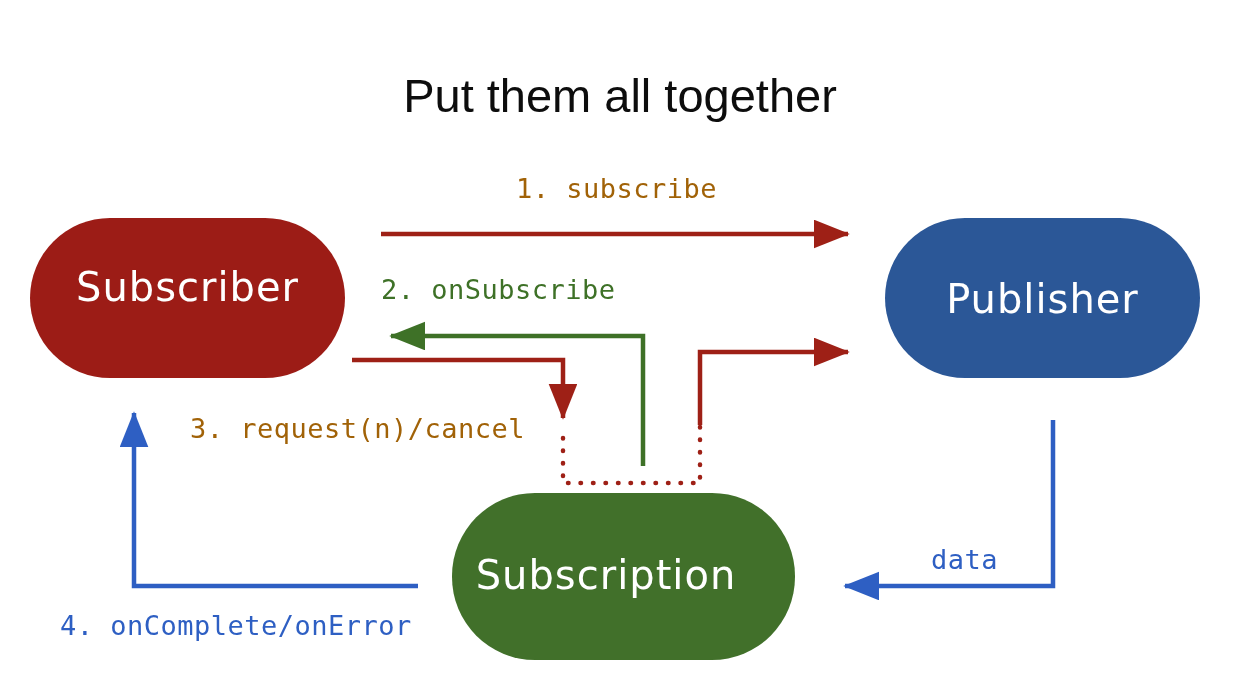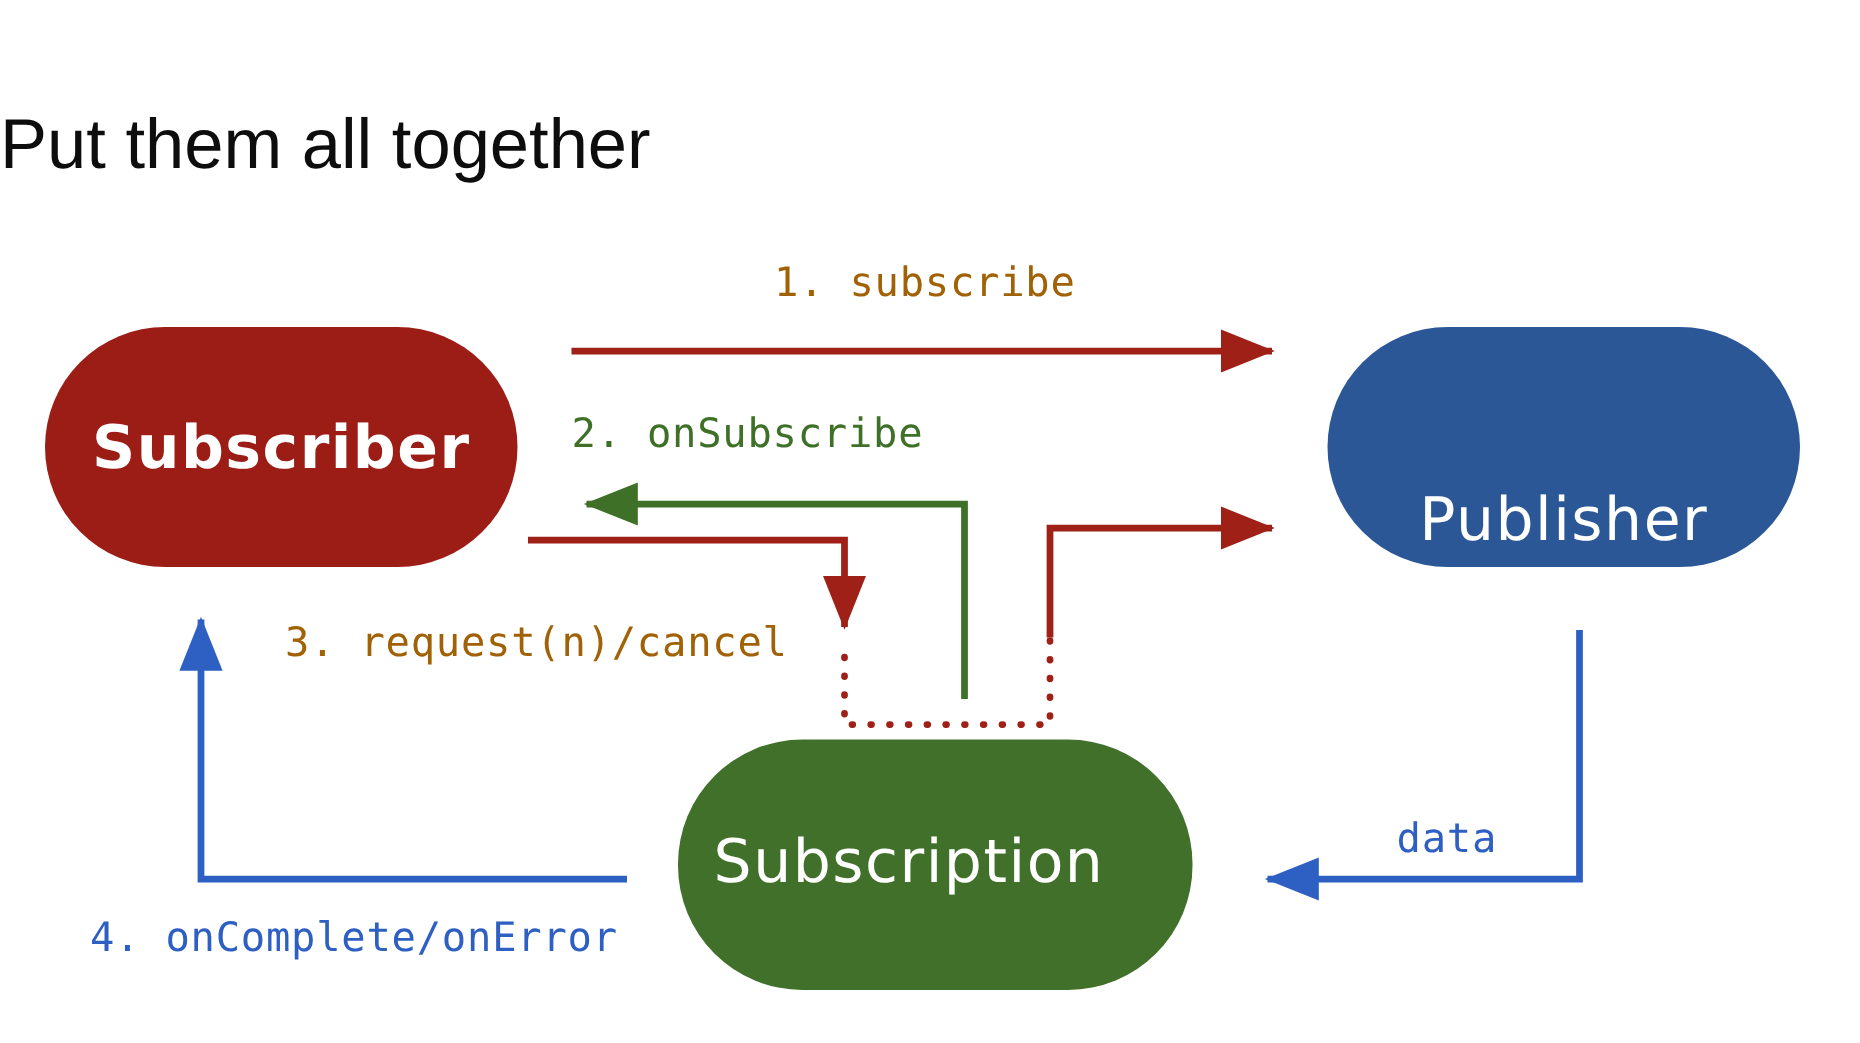--- a/index.html
+++ b/index.html
@@ -20,21 +20,21 @@
     left: 0;
     top: 0;
     width: 1240px;
     height: 695px;
   }
   .title {
     position: absolute;
     left: 0;
     top: 68px;
     width: 1240px;
-    text-align: left;
+    text-align: center;
     font-family: "Liberation Sans", sans-serif;
     font-size: 47px;
     font-weight: 400;
     color: #0d0d0d;
     letter-spacing: 0px;
     white-space: nowrap;
   }
   .node-label {
     position: absolute;
     color: #ffffff;
@@ -90,22 +90,22 @@
 
     <path d="M563,438 L563,483 L700,483 L700,425" fill="none" stroke="#9E2016" stroke-width="4.5" stroke-linecap="round" stroke-dasharray="0.5,12"></path>
 
     <path d="M700,425 L700,352 L848,352" fill="none" stroke="#9E2016" stroke-width="4.5" marker-end="url(#arrow-red)"></path>
 
     <path d="M418,586 L134,586 L134,413" fill="none" stroke="#2E5FC3" stroke-width="4.5" marker-end="url(#arrow-blue)"></path>
 
     <path d="M1053,420 L1053,586 L845,586" fill="none" stroke="#2E5FC3" stroke-width="4.5" marker-end="url(#arrow-blue)"></path>
   </svg>
 
-  <div class="node-label" style="left:30px; top:276px; width:315px;font-weight:bold;">Subscriber</div>
-  <div class="node-label" style="left:885px; top:276px; width:315px;margin-top:48px;">Publisher</div>
+  <div class="node-label" style="left:30px; top:264px; width:315px;">Subscriber</div>
+  <div class="node-label" style="left:885px; top:276px; width:315px;">Publisher</div>
   <div class="node-label" style="left:452px; top:552px; width:308px;">Subscription</div>
 
   <div class="edge-label lbl-red" style="left:516px; top:173px;">1. subscribe</div>
 
   <div class="edge-label lbl-green" style="left:381px; top:274px;">2. onSubscribe</div>
 
   <div class="edge-label lbl-red" style="left:190px; top:413px;">3. request(n)/cancel</div>
 
 
   <div class="edge-label lbl-blue" style="left:60px; top:610px;">4. onComplete/onError</div>

